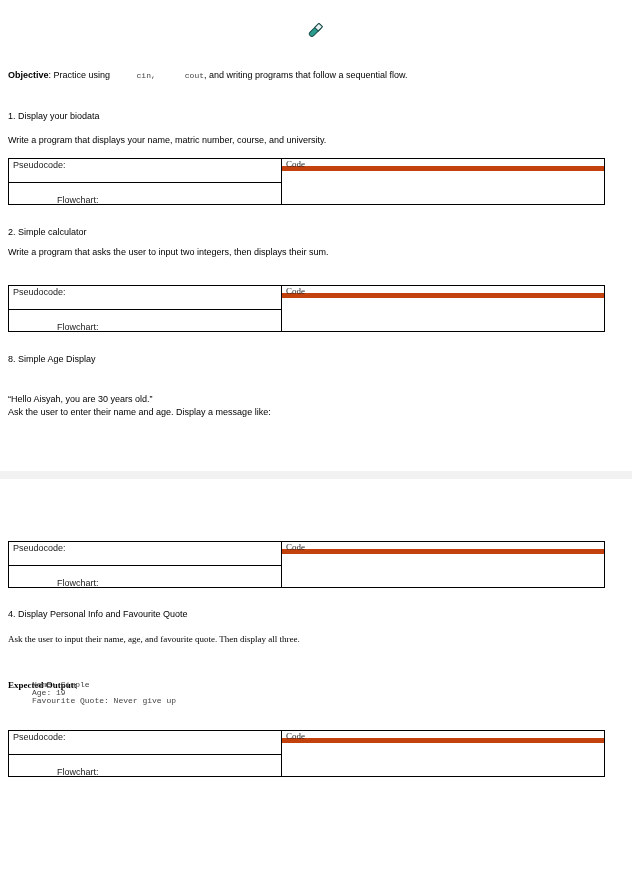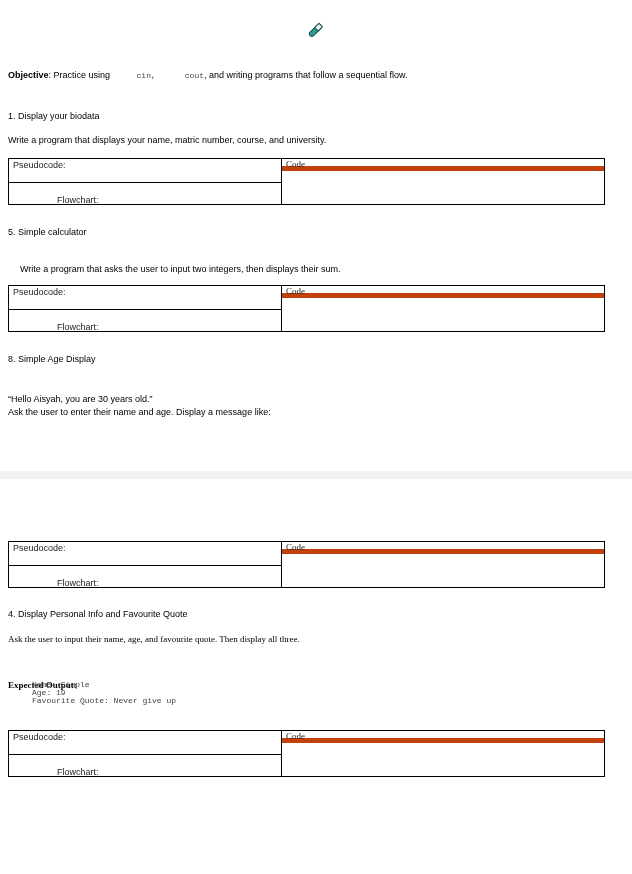--- a/index.html
+++ b/index.html
@@ -46,22 +46,22 @@
     <div class="flow">
         <span class="cell-label">Flowchart:</span>
       </div>
   </div>
   <div class="code-h">
       <span class="cell-label" style="top:0;">Code</span>
     </div>
   <div class="code-b"></div>
 </div>
 
-<div class="abs h" style="top:227px;">5. Simple calculator</div>
-<div class="abs p" style="top:264px;margin-left:12px;">Write a program that asks the user to input two integers, then displays their sum.</div>
+<div class="abs h" style="top:227px;">2. Simple calculator</div>
+<div class="abs p" style="top:247px;">Write a program that asks the user to input two integers, then displays their sum.</div>
 <div class="box" style="top:285px;">
   <div class="left">
     <div class="pseudo">
         <span class="cell-label">Pseudocode:</span>
       </div>
     <div class="flow">
         <span class="cell-label">Flowchart:</span>
       </div>
   </div>
   <div class="code-h">

